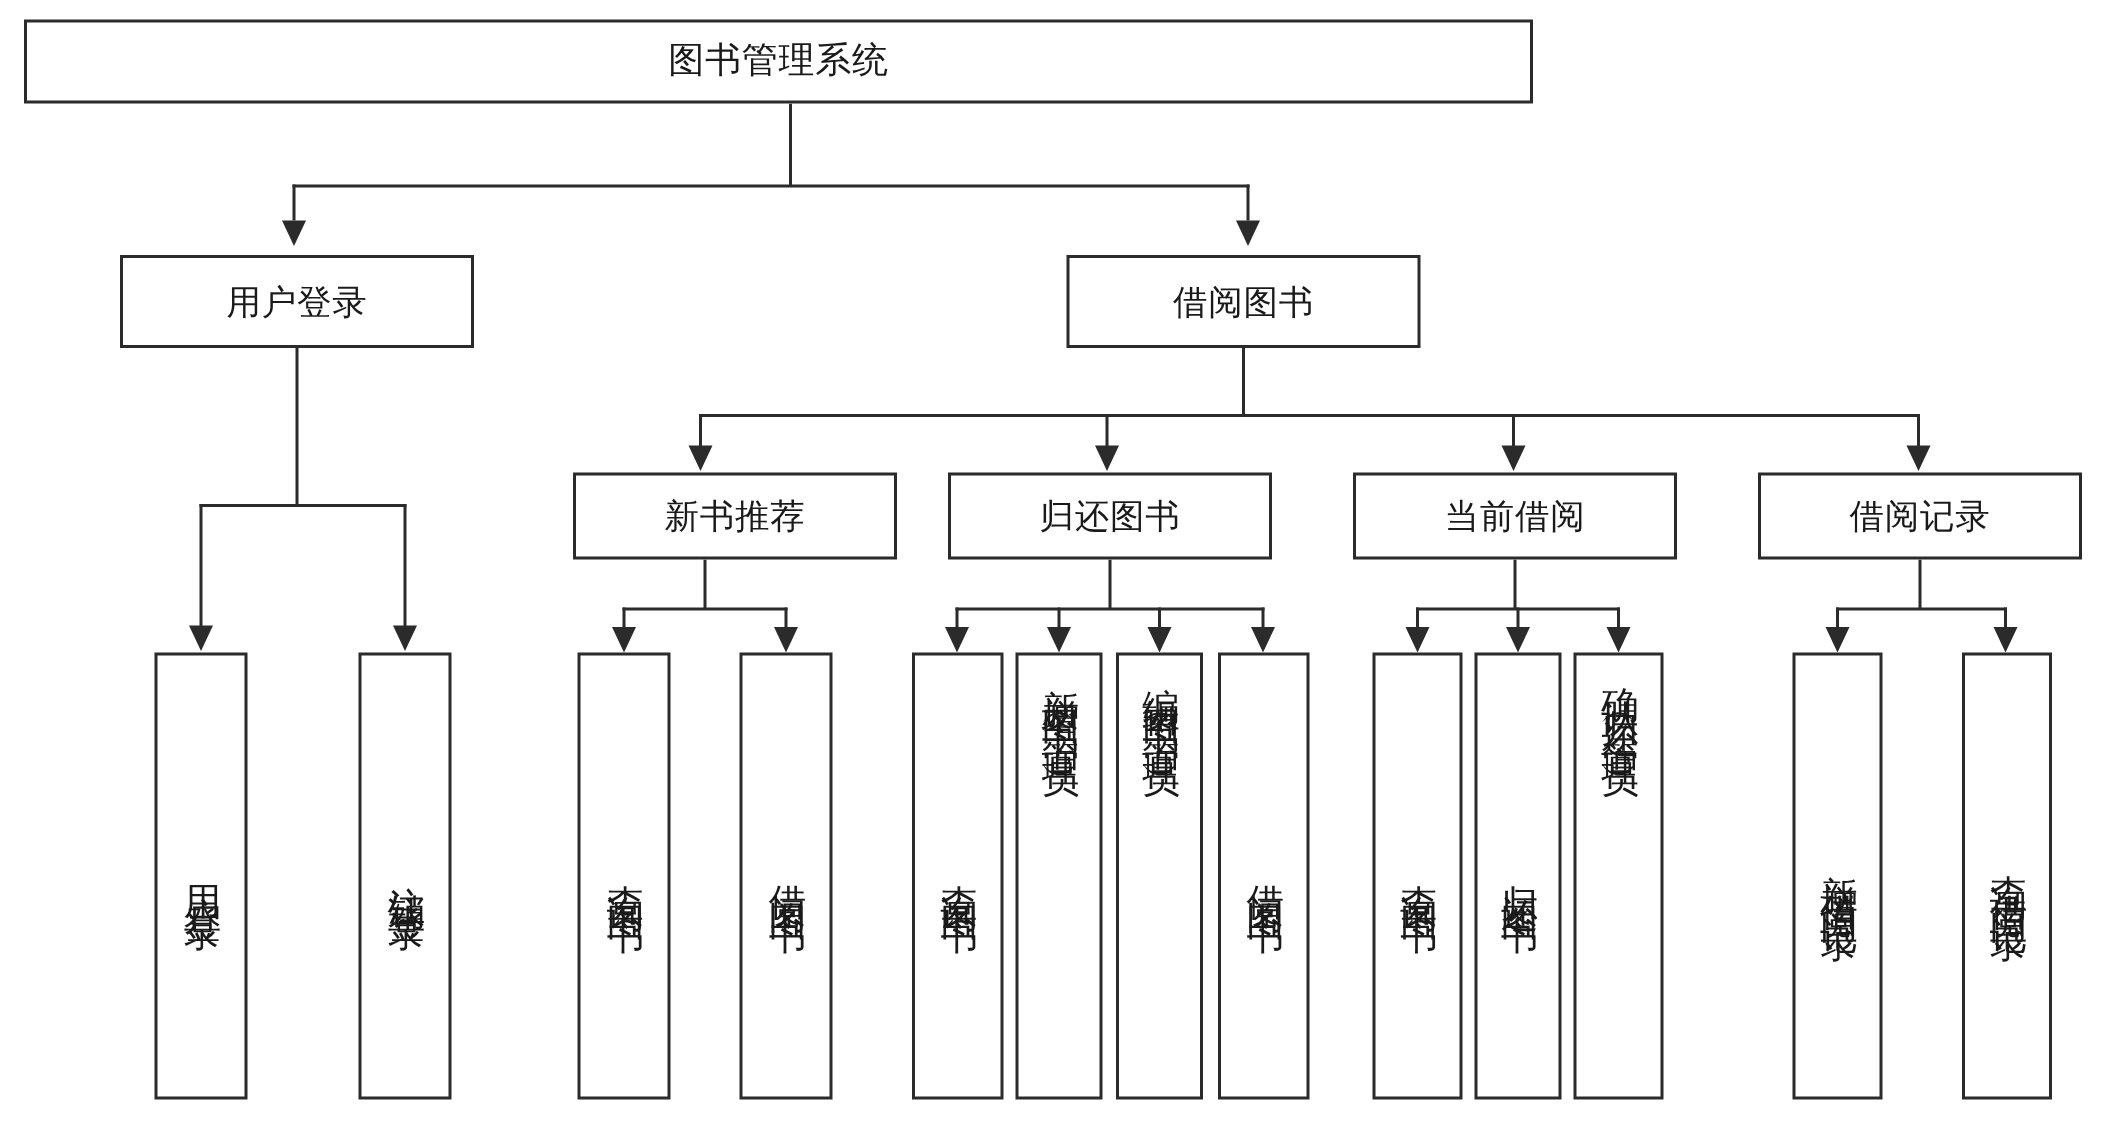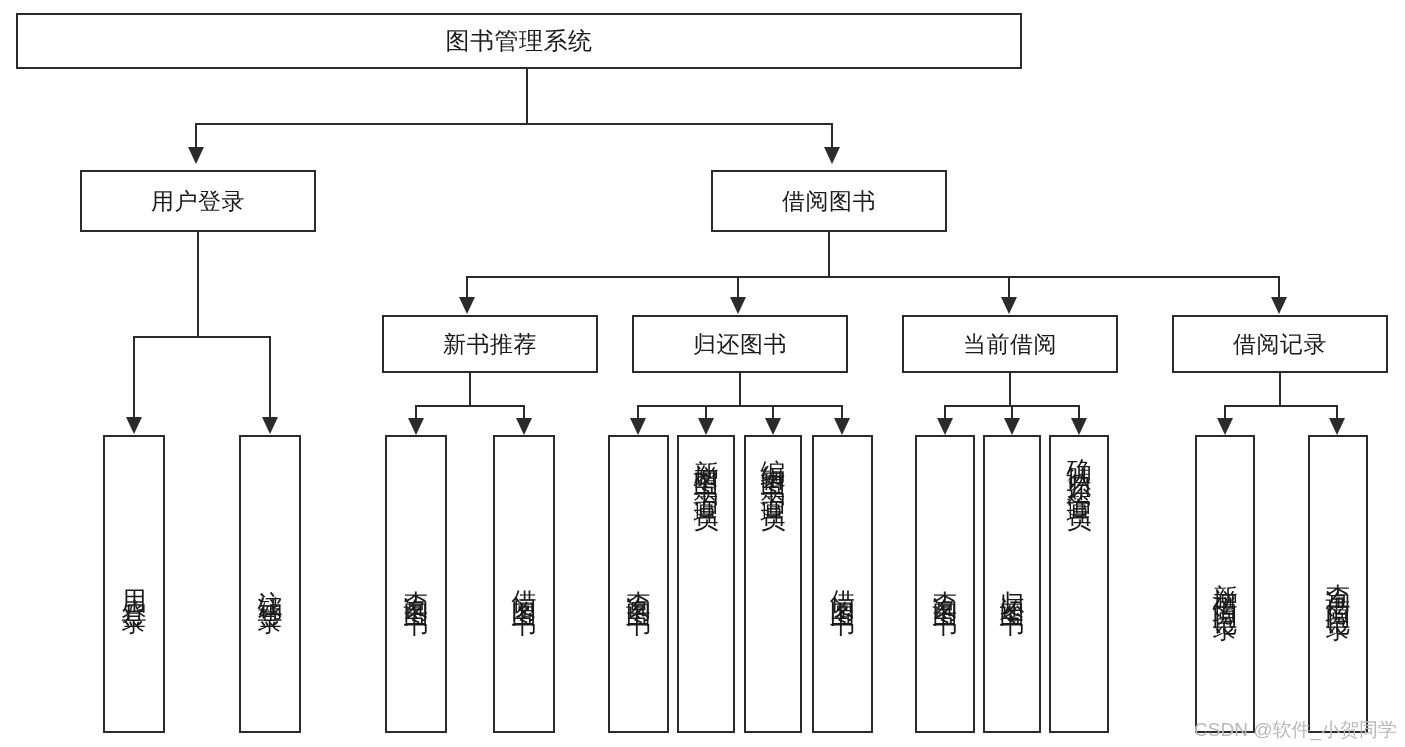--- a/index.html
+++ b/index.html
@@ -221,15 +221,14 @@
     <span class="label">确认归还（管理员）</span>
   </div>
 
   <div class="node vert center" style="left:1195px; top:435px; width:60px; height:298px;">
     <span class="label">新增借阅记录</span>
   </div>
   <div class="node vert center" style="left:1308px; top:435px; width:60px; height:298px;">
     <span class="label">查询借阅记录</span>
   </div>
 
-  <div id="watermark">CSDN @软件_小贺同学</div>
 
 </div>
 
 </body></html>

